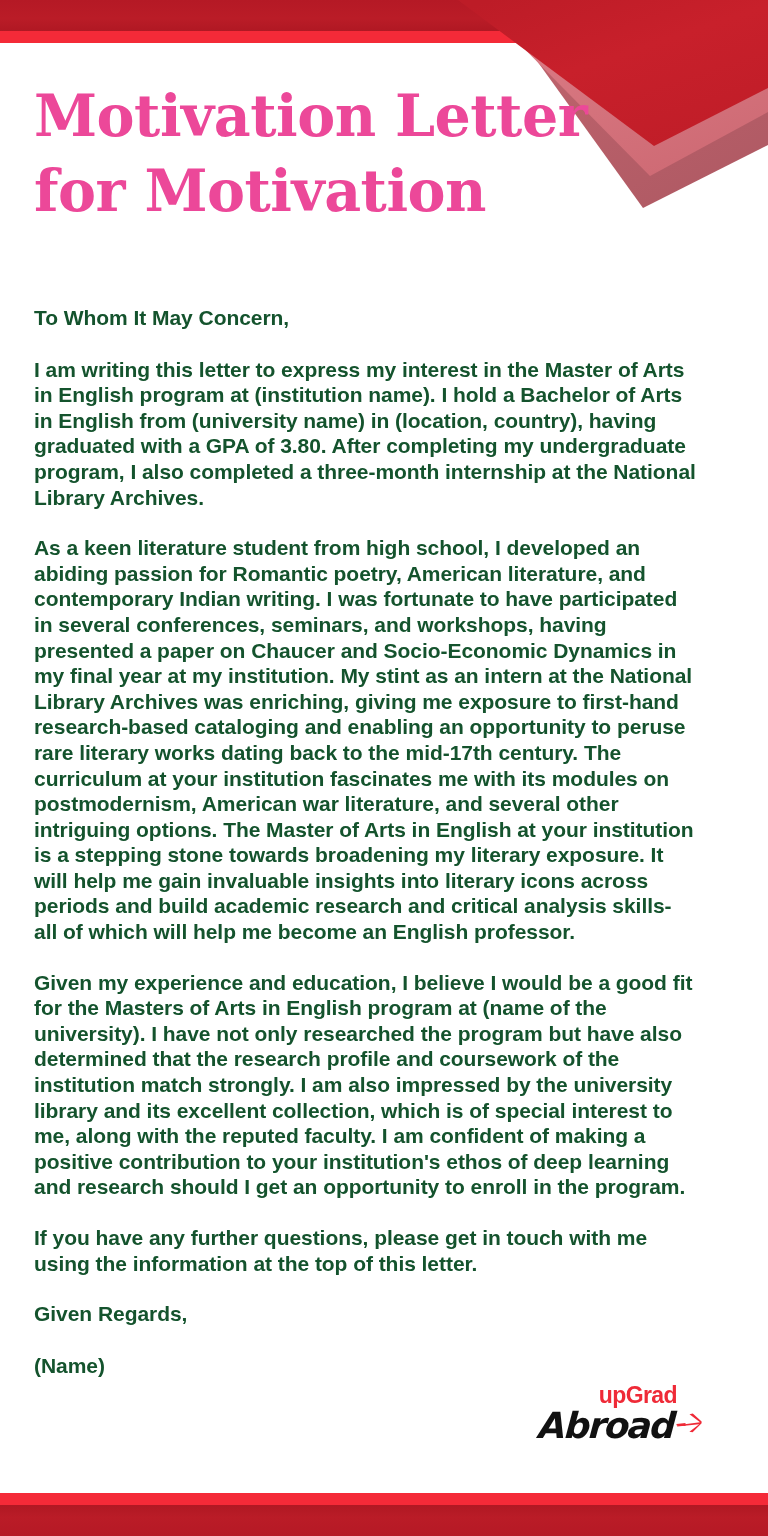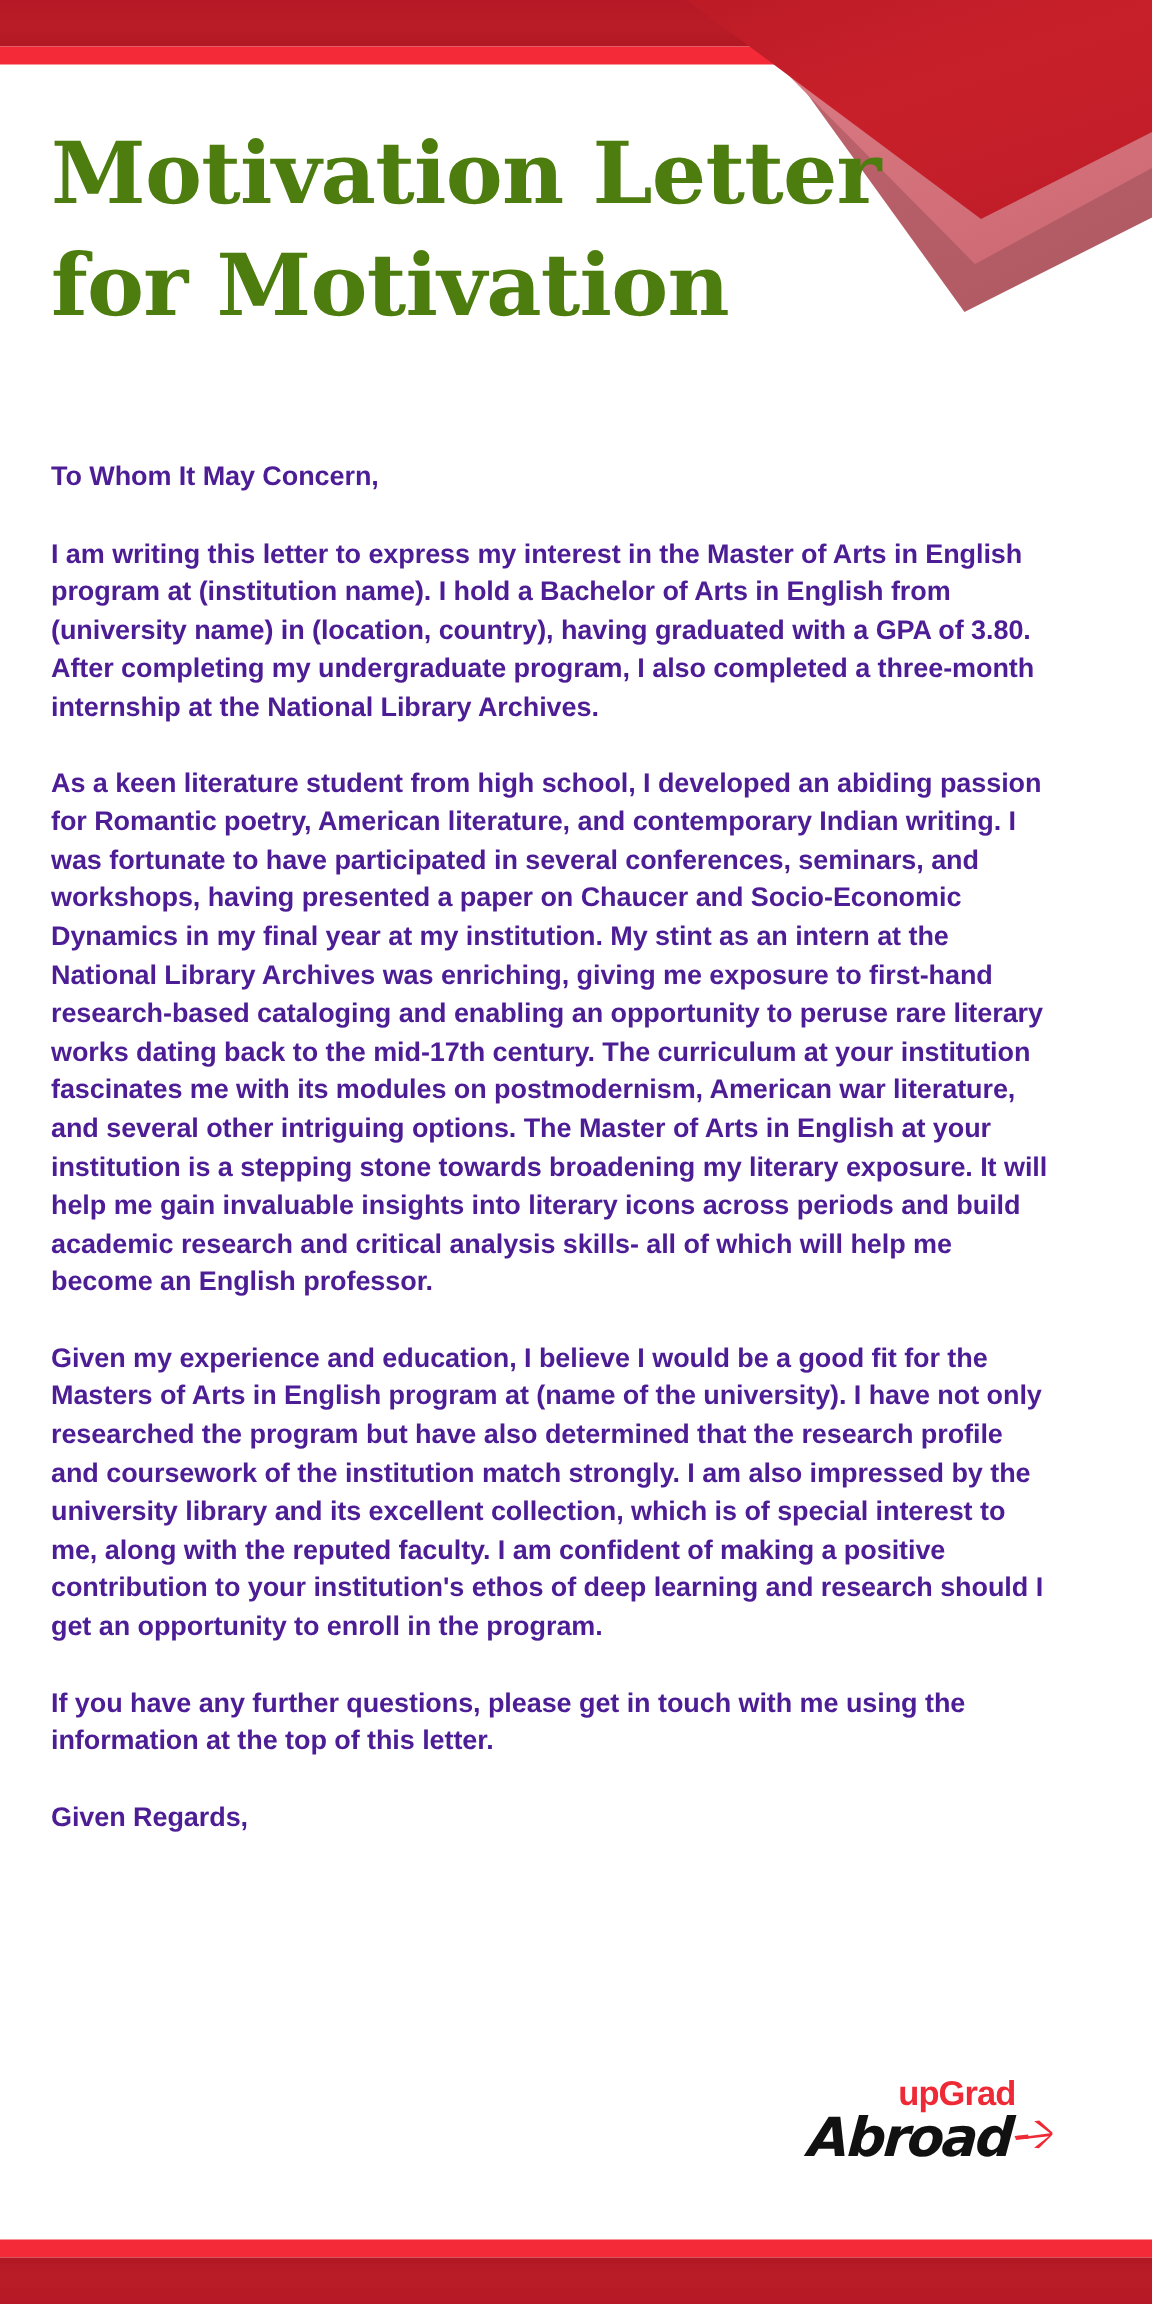--- a/index.html
+++ b/index.html
@@ -94,40 +94,40 @@
     position: absolute;
     top: 78px;
     left: 34px;
     width: 560px;
     z-index: 4;
     font-family: "DejaVu Serif", "Liberation Serif", serif;
     font-weight: 700;
     font-size: 57px;
     line-height: 1.32;
     letter-spacing: -0.5px;
-    color: #4d7c0f;
+    color: #ec4899;
     margin: 0;
   }
   .doc-title .title-line {
     display: block;
   }
 
   
   .letter-body {
     position: absolute;
     top: 305px;
     left: 34px;
     width: 665px;
     z-index: 1;
   }
   .letter-block {
-    font-size: 18px;
+    font-size: 21px;
     font-weight: 700;
     line-height: 25.6px;
-    color: #4c1d95;
+    color: #14532d;
     margin: 0 0 25px 0;
     text-align: left;
     letter-spacing: -0.05px;
   }
   .letter-block.salutation {
     margin-bottom: 26px;
   }
   .letter-block.signoff {
     margin-bottom: 26px;
   }
@@ -230,20 +230,21 @@
     <p class="letter-block">I am writing this letter to express my interest in the Master of Arts in English program at (institution name). I hold a Bachelor of Arts in English from (university name) in (location, country), having graduated with a GPA of 3.80. After completing my undergraduate program, I also completed a three-month internship at the National Library Archives.</p>
 
     <p class="letter-block">As a keen literature student from high school, I developed an abiding passion for Romantic poetry, American literature, and contemporary Indian writing. I was fortunate to have participated in several conferences, seminars, and workshops, having presented a paper on Chaucer and Socio-Economic Dynamics in my final year at my institution. My stint as an intern at the National Library Archives was enriching, giving me exposure to first-hand research-based cataloging and enabling an opportunity to peruse rare literary works dating back to the mid-17th century. The curriculum at your institution fascinates me with its modules on postmodernism, American war literature, and several other intriguing options. The Master of Arts in English at your institution is a stepping stone towards broadening my literary exposure. It will help me gain invaluable insights into literary icons across periods and build academic research and critical analysis skills- all of which will help me become an English professor.</p>
 
     <p class="letter-block">Given my experience and education, I believe I would be a good fit for the Masters of Arts in English program at (name of the university). I have not only researched the program but have also determined that the research profile and coursework of the institution match strongly. I am also impressed by the university library and its excellent collection, which is of special interest to me, along with the reputed faculty. I am confident of making a positive contribution to your institution's ethos of deep learning and research should I get an opportunity to enroll in the program.</p>
 
     <p class="letter-block">If you have any further questions, please get in touch with me using the information at the top of this letter.</p>
 
     <p class="letter-block signoff">Given Regards,</p>
 
+    <p class="letter-block signature">(Name)</p>
   </div>
 
   <div class="brand-logo">
     <span class="brand-top">upGrad</span>
     <div class="brand-bottom-row">
       <span class="brand-bottom">Abroad</span>
       <span class="plane-icon">
         <svg viewBox="0 0 26 22" xmlns="http://www.w3.org/2000/svg" aria-hidden="true">
           <path d="M 1 12.2 L 24 9.2 L 13.5 1.2 L 16.8 0.6 L 25.6 8.6 L 25.6 10.2 L 16.6 19.2 L 13.4 18.8 L 23.2 11.2 L 1.2 13.6 Z" fill="#ef2a37"></path>
           <path d="M 0.5 11.0 L 9.5 10.0 L 9.5 13.0 L 0.5 12.2 Z" fill="#ef2a37"></path>

